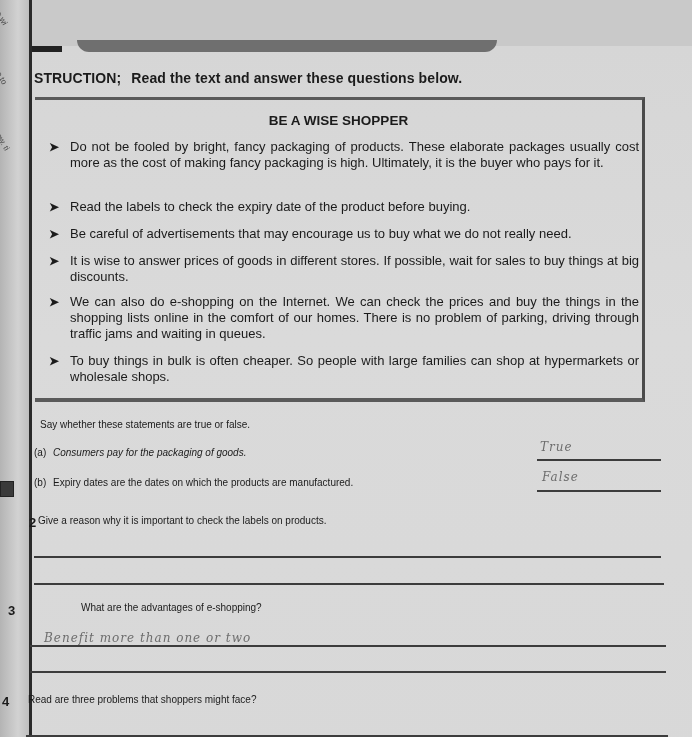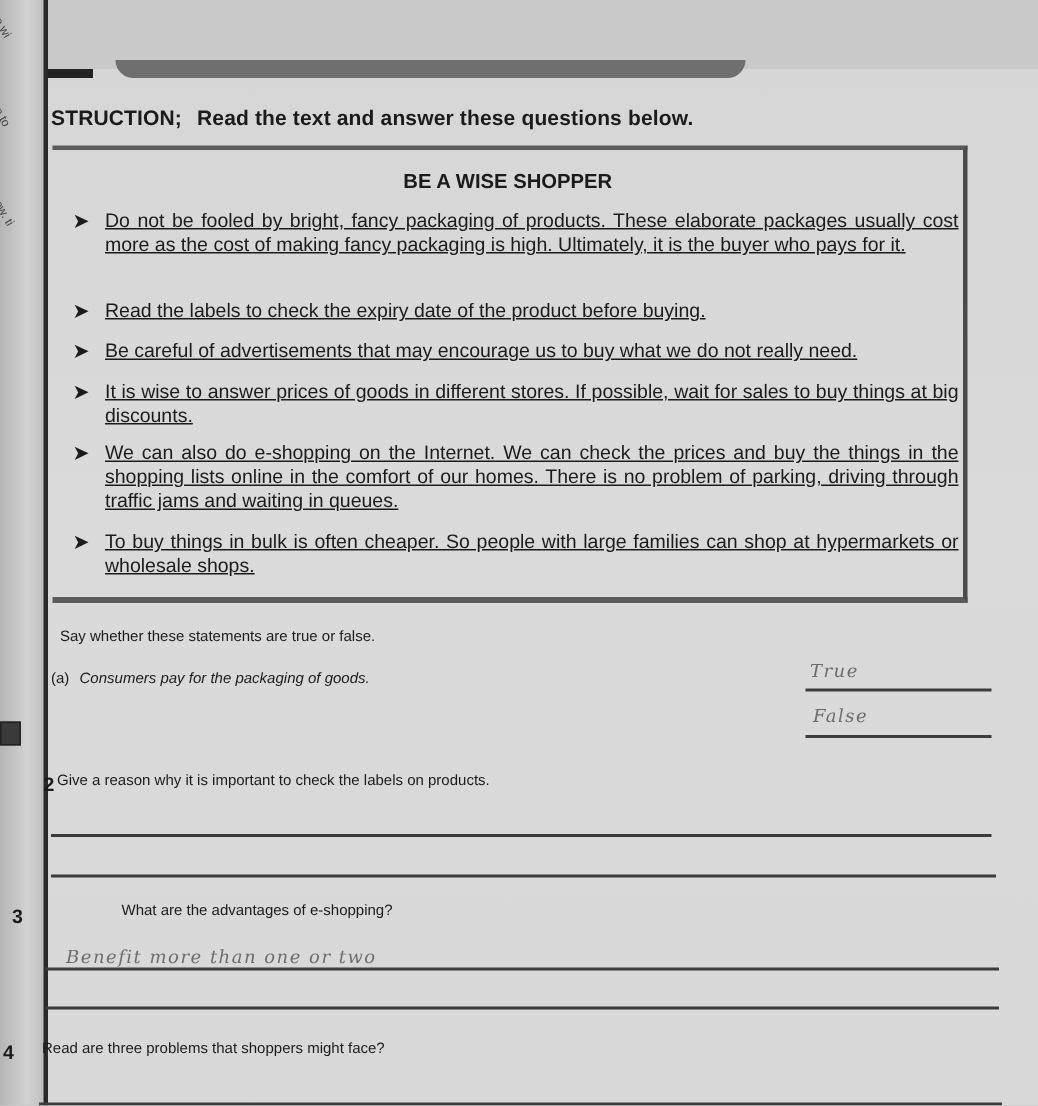--- a/index.html
+++ b/index.html
@@ -49,21 +49,21 @@
       position: absolute; left: 0; top: 13px; width: 100%; text-align: center;
       font-size: 13.5px; font-weight: bold;
     }
     .bullet {
       position: absolute; left: 14px; font-size: 13px; line-height: 16px; width: 590px;
     }
     .bullet .arrow {
       position: absolute; left: 0; top: 0; font-size: 12px; font-weight: bold;
     }
     .bullet .txt {
-      display: block; margin-left: 21px; text-align: justify; text-decoration: underline;
+      display: block; margin-left: 21px; text-align: justify;
     }
     .q-line {
       position: absolute; height: 1.5px; background: #3c3c3c;
     }
     .q-text { position: absolute; font-size: 10px; }
     .q-num { position: absolute; font-size: 13px; font-weight: bold; }
     .handwriting {
       position: absolute; font-family: "DejaVu Serif", serif; font-style: italic;
       color: #6d6d6d; font-size: 12px; letter-spacing: 1px;
     }
@@ -122,20 +122,24 @@
 
   <div class="q-text" style="left:8px; top:373px;">Say whether these statements are true or false.</div>
 
   <div class="q-text" style="left:2px; top:401px;">
     <span>(a)</span>
     <span style="margin-left:4px;font-style:italic;">Consumers pay for the packaging of goods.</span>
   </div>
   <div class="handwriting" style="left:508px; top:394px;">True</div>
   <div class="q-line" style="left:505px; top:413px; width:124px;"></div>
 
+  <div class="q-text" style="left:2px; top:431px;">
+    <span>(b)</span>
+    <span style="margin-left:4px;">Expiry dates are the dates on which the products are manufactured.</span>
+  </div>
   <div class="handwriting" style="left:510px; top:424px;">False</div>
   <div class="q-line" style="left:505px; top:444px; width:124px;"></div>
 
   <div class="q-num" style="left:-3px; top:469px;">2</div>
   <div class="q-text" style="left:6px; top:469px;">Give a reason why it is important to check the labels on products.</div>
   <div class="q-line" style="left:2px; top:510px; width:627px;"></div>
   <div class="q-line" style="left:2px; top:537px; width:630px;"></div>
 
   <div class="q-num" style="left:-24px; top:557px;">3</div>
   <div class="q-text" style="left:1px; top:556px;padding-left:48px;">What are the advantages of e-shopping?</div>

